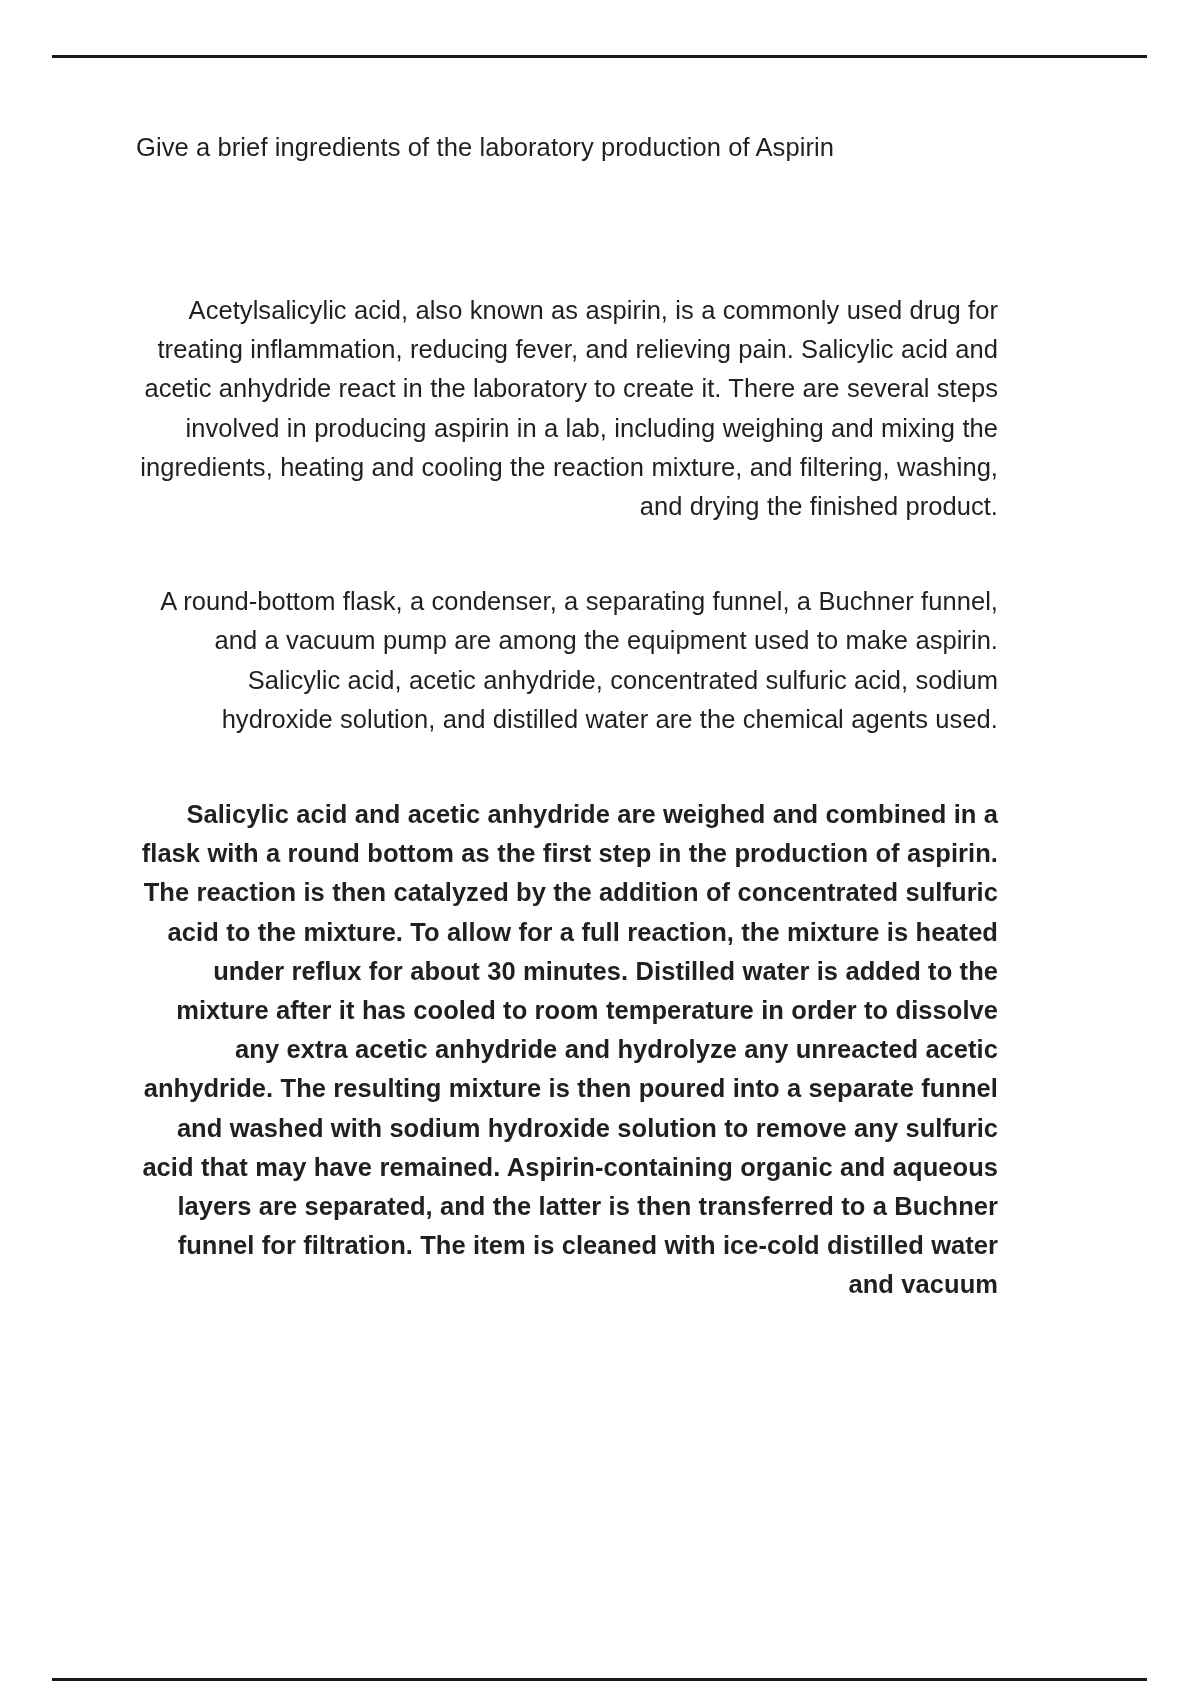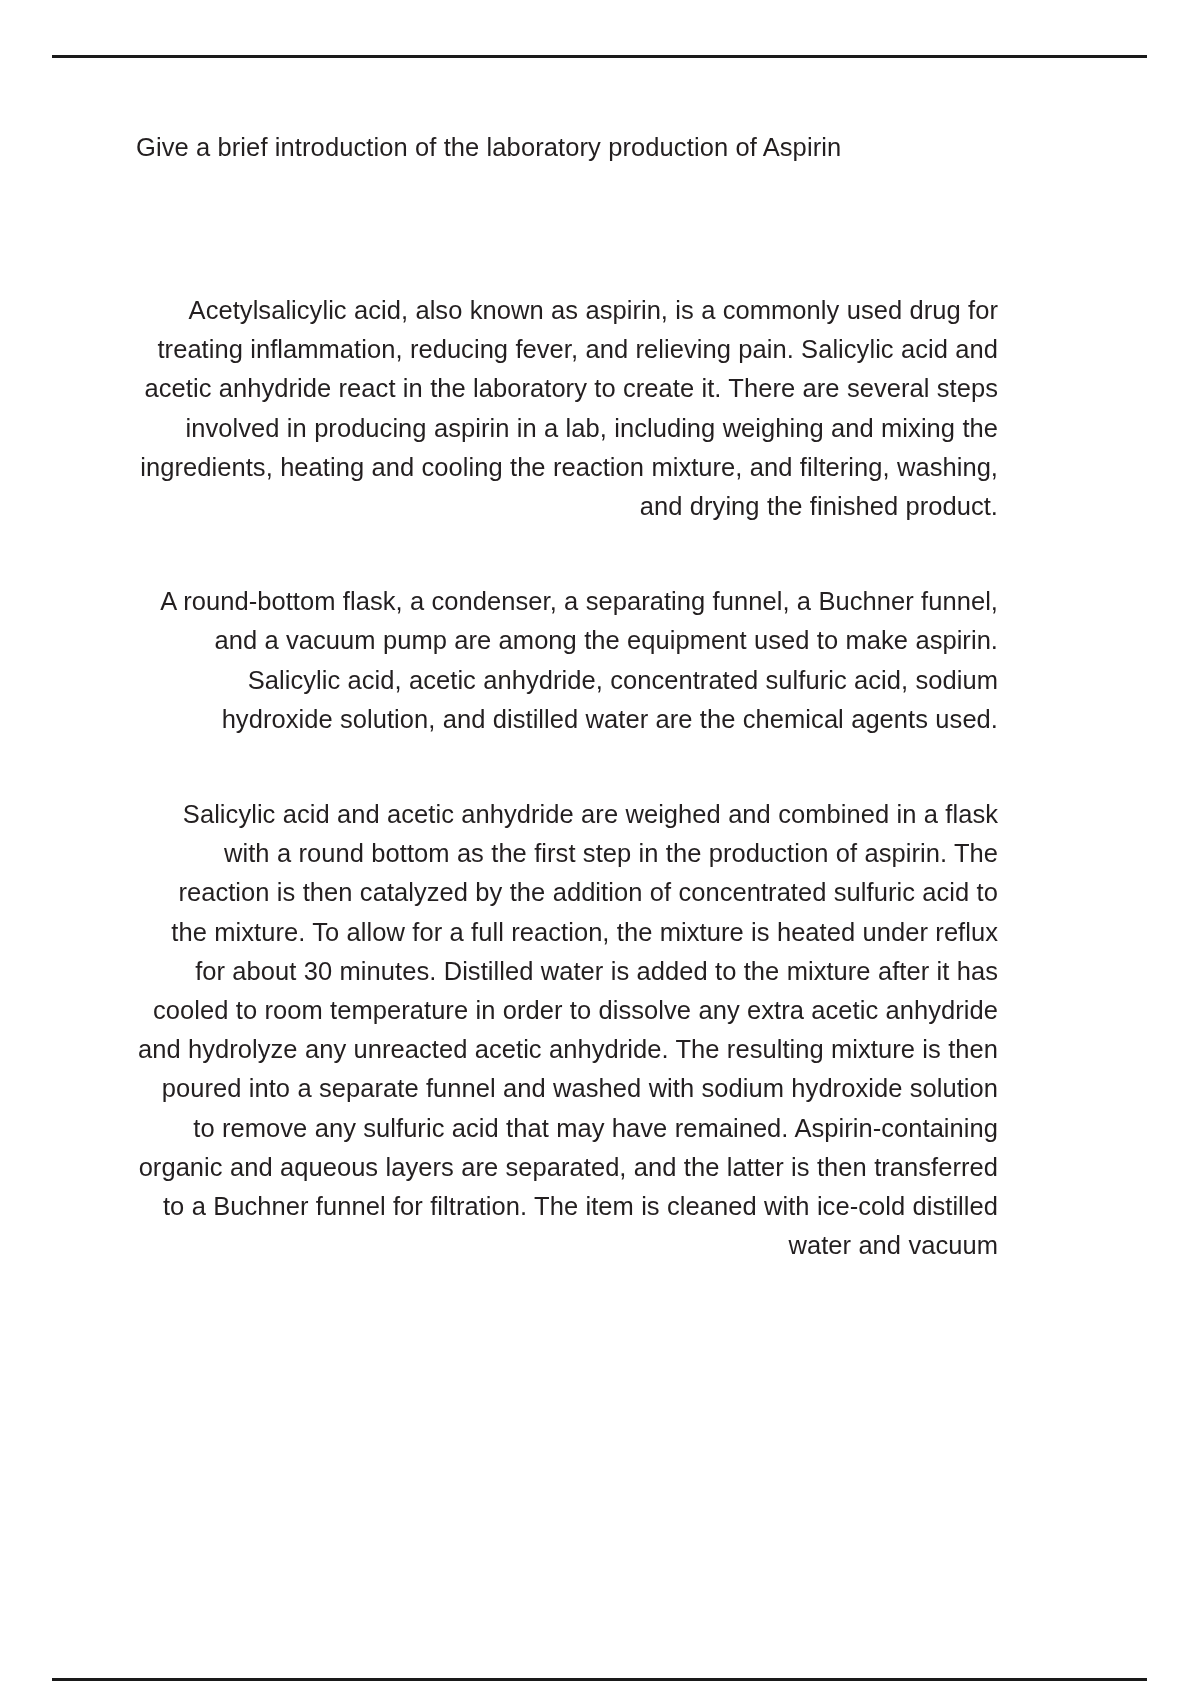--- a/index.html
+++ b/index.html
@@ -66,32 +66,33 @@
     line-height: 39.2px;
     color: #231f20;
     letter-spacing: 0.05px;
     margin: 0 0 56px 0;
     text-align: right;
     word-spacing: 0.2px;
   }
 
   .paragraph:last-child {
     margin-bottom: 8px;
+    font-weight: bold;
   }
 </style>
 </head>
 <body>
 
 <div class="page">
 
   <div class="page-rule top"></div>
 
   <div class="content">
 
-    <p class="doc-title">Give a brief introduction of the laboratory production of Aspirin</p>
+    <p class="doc-title">Give a brief ingredients of the laboratory production of Aspirin</p>
 
     <div class="body-block">
       <p class="paragraph">Acetylsalicylic acid, also known as aspirin, is a commonly used drug for treating inflammation, reducing fever, and relieving pain. Salicylic acid and acetic anhydride react in the laboratory to create it. There are several steps involved in producing aspirin in a lab, including weighing and mixing the ingredients, heating and cooling the reaction mixture, and filtering, washing, and drying the finished product.</p>
       <p class="paragraph">A round-bottom flask, a condenser, a separating funnel, a Buchner funnel, and a vacuum pump are among the equipment used to make aspirin. Salicylic acid, acetic anhydride, concentrated sulfuric acid, sodium hydroxide solution, and distilled water are the chemical agents used.</p>
       <p class="paragraph">Salicylic acid and acetic anhydride are weighed and combined in a flask with a round bottom as the first step in the production of aspirin. The reaction is then catalyzed by the addition of concentrated sulfuric acid to the mixture. To allow for a full reaction, the mixture is heated under reflux for about 30 minutes. Distilled water is added to the mixture after it has cooled to room temperature in order to dissolve any extra acetic anhydride and hydrolyze any unreacted acetic anhydride. The resulting mixture is then poured into a separate funnel and washed with sodium hydroxide solution to remove any sulfuric acid that may have remained. Aspirin-containing organic and aqueous layers are separated, and the latter is then transferred to a Buchner funnel for filtration. The item is cleaned with ice-cold distilled water and vacuum</p>
     </div>
 
   </div>
 
   <div class="page-rule bottom"></div>

